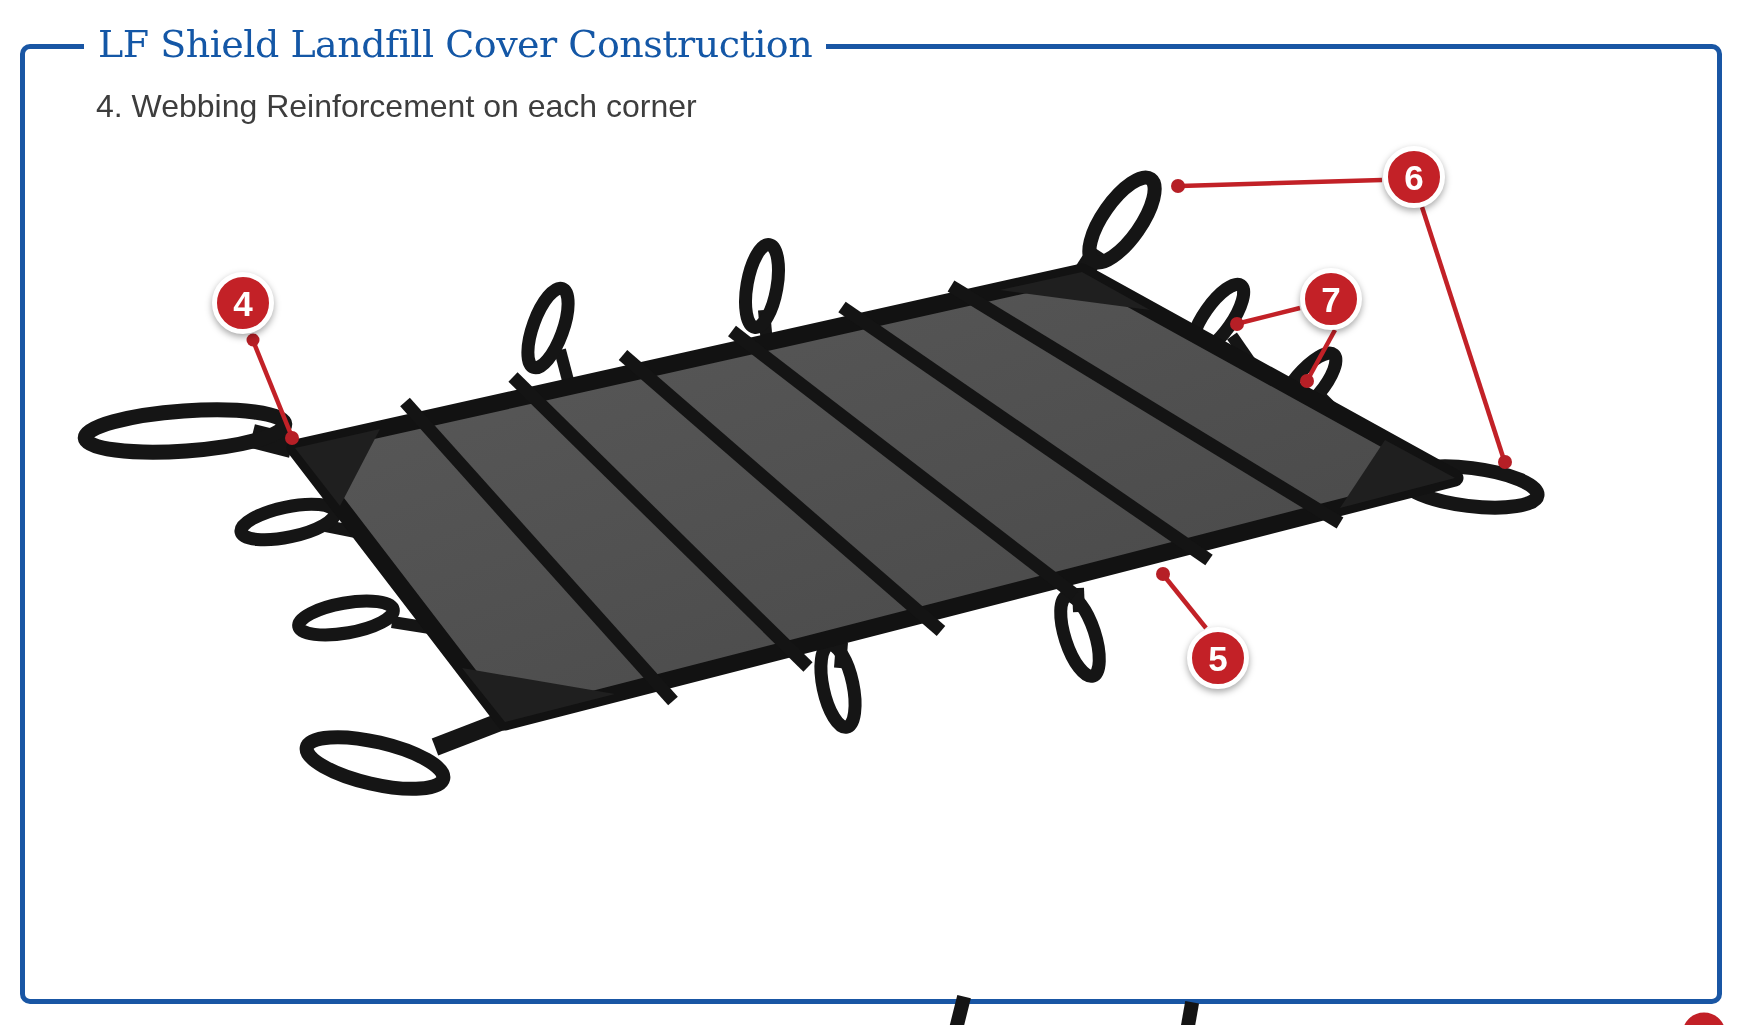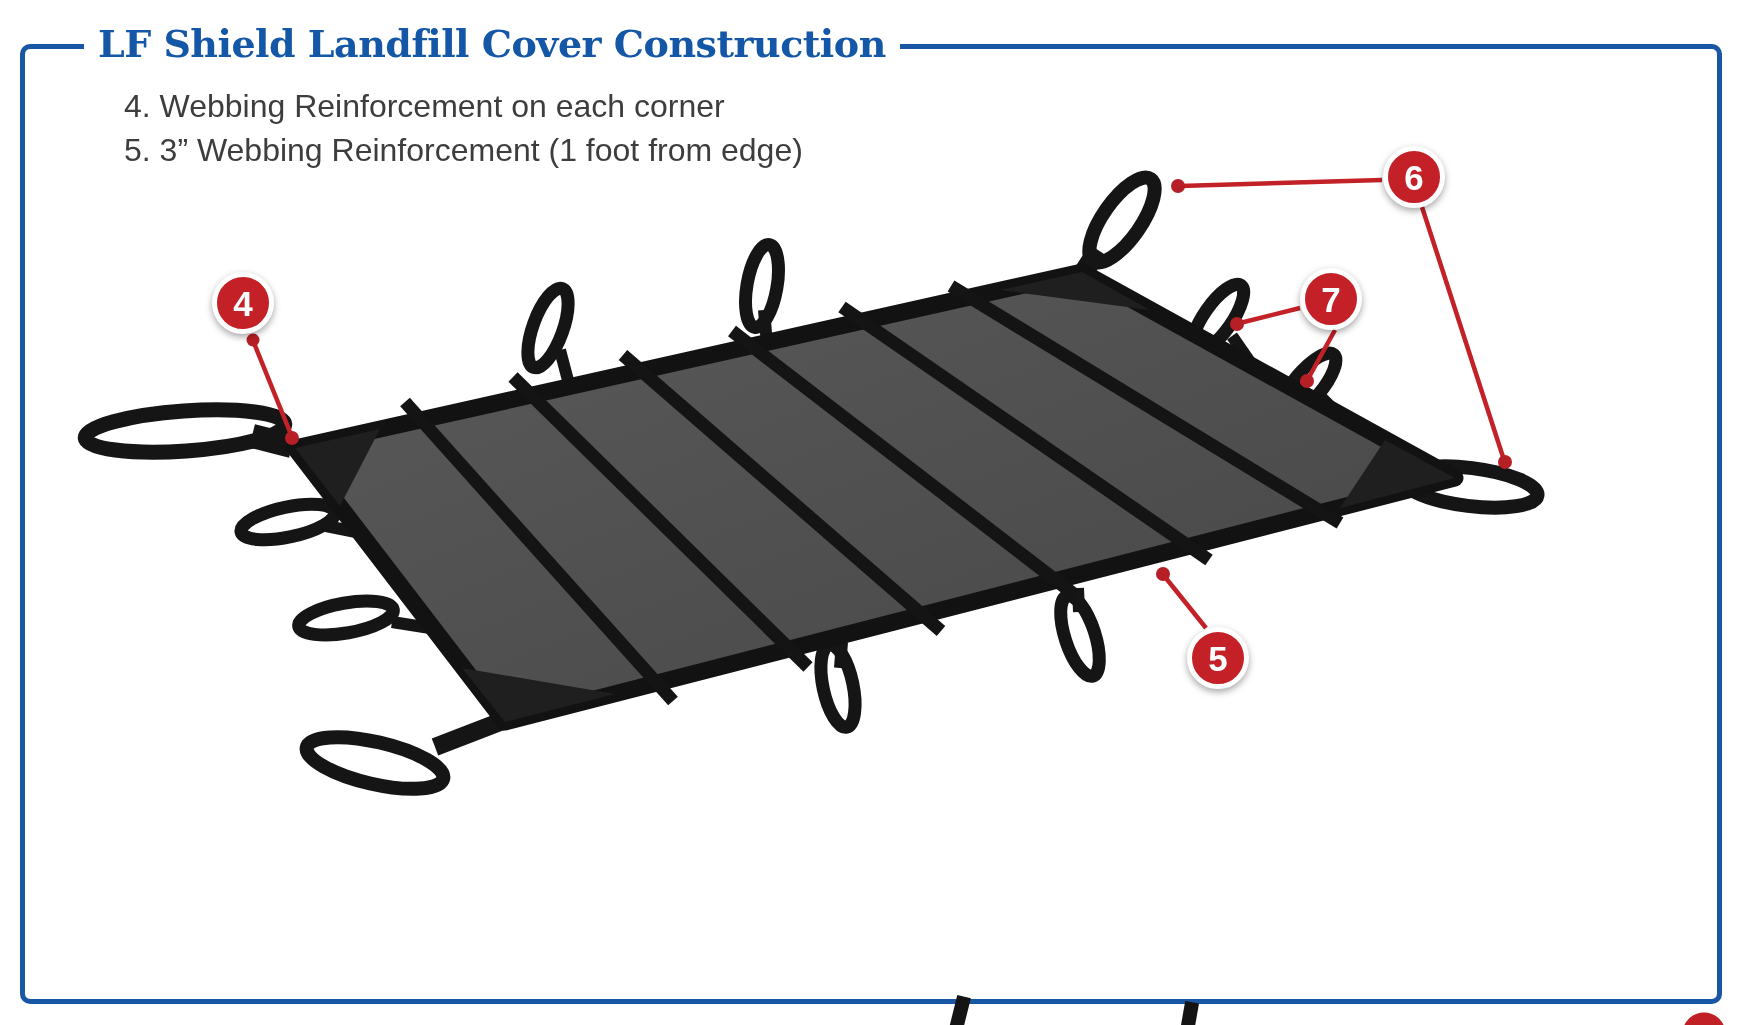--- a/index.html
+++ b/index.html
@@ -7,26 +7,26 @@
     position:relative;width:1742px;height:1025px;background:#ffffff;
     overflow:hidden;font-family:"Liberation Sans",sans-serif;
   }
   .frame{
     position:absolute;left:20px;top:44px;width:1692px;height:950px;
     border:5px solid #1956a4;border-radius:10px;box-sizing:content-box;
   }
   .illustration{position:absolute;left:0;top:0;width:1742px;height:1025px;}
   .title{
     position:absolute;left:84px;top:20px;background:#ffffff;padding:0 14px;
-    color:#1457a6;font-family:"DejaVu Serif",serif;font-weight:700;
+    color:#1457a6;font-family:"DejaVu Serif",serif;font-weight:400;
     font-size:38px;line-height:48px;letter-spacing:-0.5px;white-space:nowrap;margin:0;
   }
   .legend{
     position:absolute;left:96px;top:84px;color:#3d3d3d;
-    font-size:32px;line-height:44px;margin-left:28px;
+    font-size:32px;line-height:44px;
   }
   .legend div{white-space:nowrap;}
   .callout{
     position:absolute;width:52px;height:52px;border-radius:50%;
     background:#c32127;border:5px solid #ffffff;
     box-shadow:0 3px 7px rgba(0,0,0,.35);
     color:#ffffff;display:flex;align-items:center;justify-content:center;
     font-size:35px;font-weight:700;line-height:1;
   }
   .callout-4{left:212px;top:272px;}
@@ -120,21 +120,20 @@
       <rect x="952" y="996" width="14" height="42" fill="#141414" transform="rotate(14 959 1017)"></rect>
       <rect x="1182" y="1002" width="14" height="36" fill="#141414" transform="rotate(10 1189 1020)"></rect>
       <circle cx="1704" cy="1034" r="24" fill="#c22027" stroke="#ffffff" stroke-width="5"></circle>
     </g>
   </svg>
 
   <h1 class="title">LF Shield Landfill Cover Construction</h1>
 
   <div class="legend">
     <div>4. Webbing Reinforcement on each corner</div>
-    <div>5. 3” Webbing Reinforcement (1 foot from edge)</div>
   </div>
 
   <div class="callout callout-4">
     <span>4</span>
   </div>
   <div class="callout callout-6">
     <span>6</span>
   </div>
   <div class="callout callout-7">
     <span>7</span>

